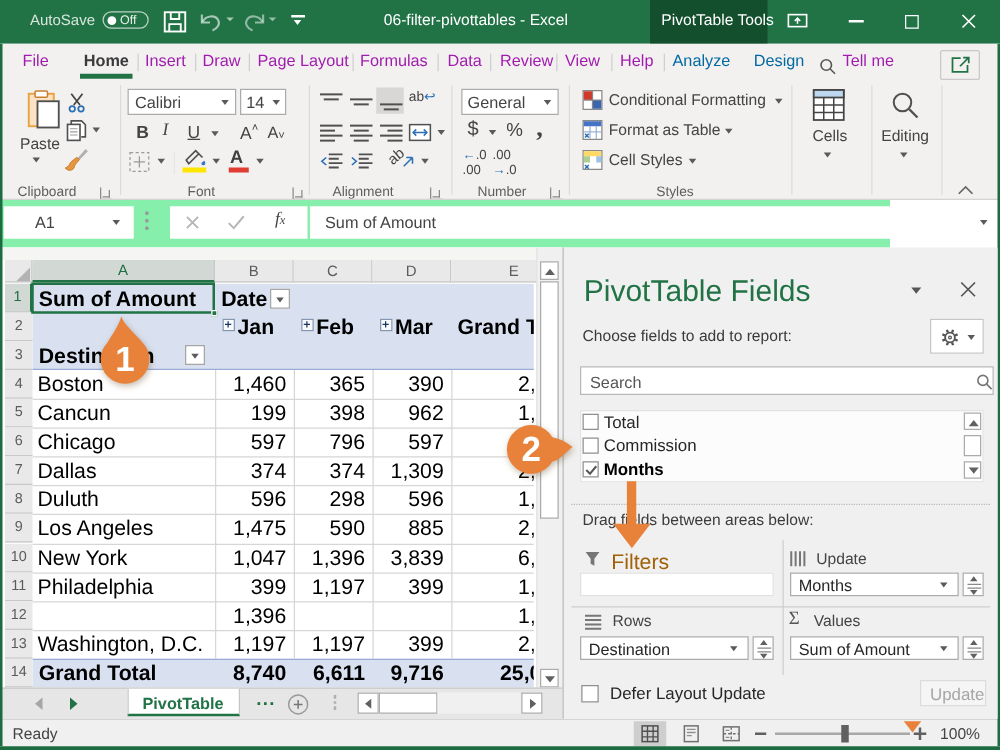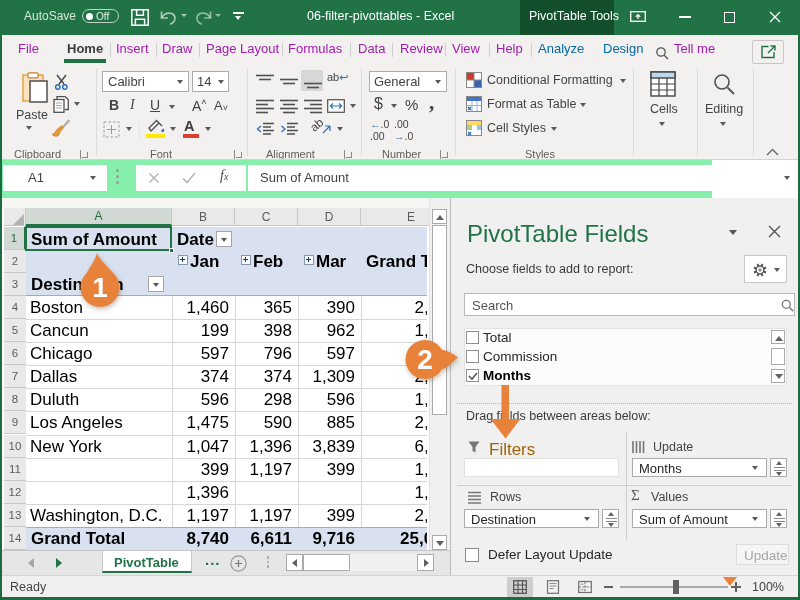--- a/index.html
+++ b/index.html
@@ -406,20 +406,21 @@
 <div class="cl" style="left:30px;top:411.4px;width:140px">Los Angeles</div>
 <div class="cr" style="left:172px;top:411.4px;width:57px">1,475</div>
 <div class="cr" style="left:235px;top:411.4px;width:57px">590</div>
 <div class="cr" style="left:298px;top:411.4px;width:57px">885</div>
 <div class="cr" style="left:361px;top:411.4px;width:96px">2,950</div>
 <div class="cl" style="left:30px;top:434.5px;width:140px">New York</div>
 <div class="cr" style="left:172px;top:434.5px;width:57px">1,047</div>
 <div class="cr" style="left:235px;top:434.5px;width:57px">1,396</div>
 <div class="cr" style="left:298px;top:434.5px;width:57px">3,839</div>
 <div class="cr" style="left:361px;top:434.5px;width:96px">6,282</div>
+<div class="cl" style="left:30px;top:457.6px;width:140px">Philadelphia</div>
 <div class="cr" style="left:172px;top:457.6px;width:57px">399</div>
 <div class="cr" style="left:235px;top:457.6px;width:57px">1,197</div>
 <div class="cr" style="left:298px;top:457.6px;width:57px">399</div>
 <div class="cr" style="left:361px;top:457.6px;width:96px">1,995</div>
 <div class="cr" style="left:172px;top:480.7px;width:57px">1,396</div>
 <div class="cr" style="left:361px;top:480.7px;width:96px">1,396</div>
 <div class="cl" style="left:30px;top:503.8px;width:140px">Washington, D.C.</div>
 <div class="cr" style="left:172px;top:503.8px;width:57px">1,197</div>
 <div class="cr" style="left:235px;top:503.8px;width:57px">1,197</div>
 <div class="cr" style="left:298px;top:503.8px;width:57px">399</div>

